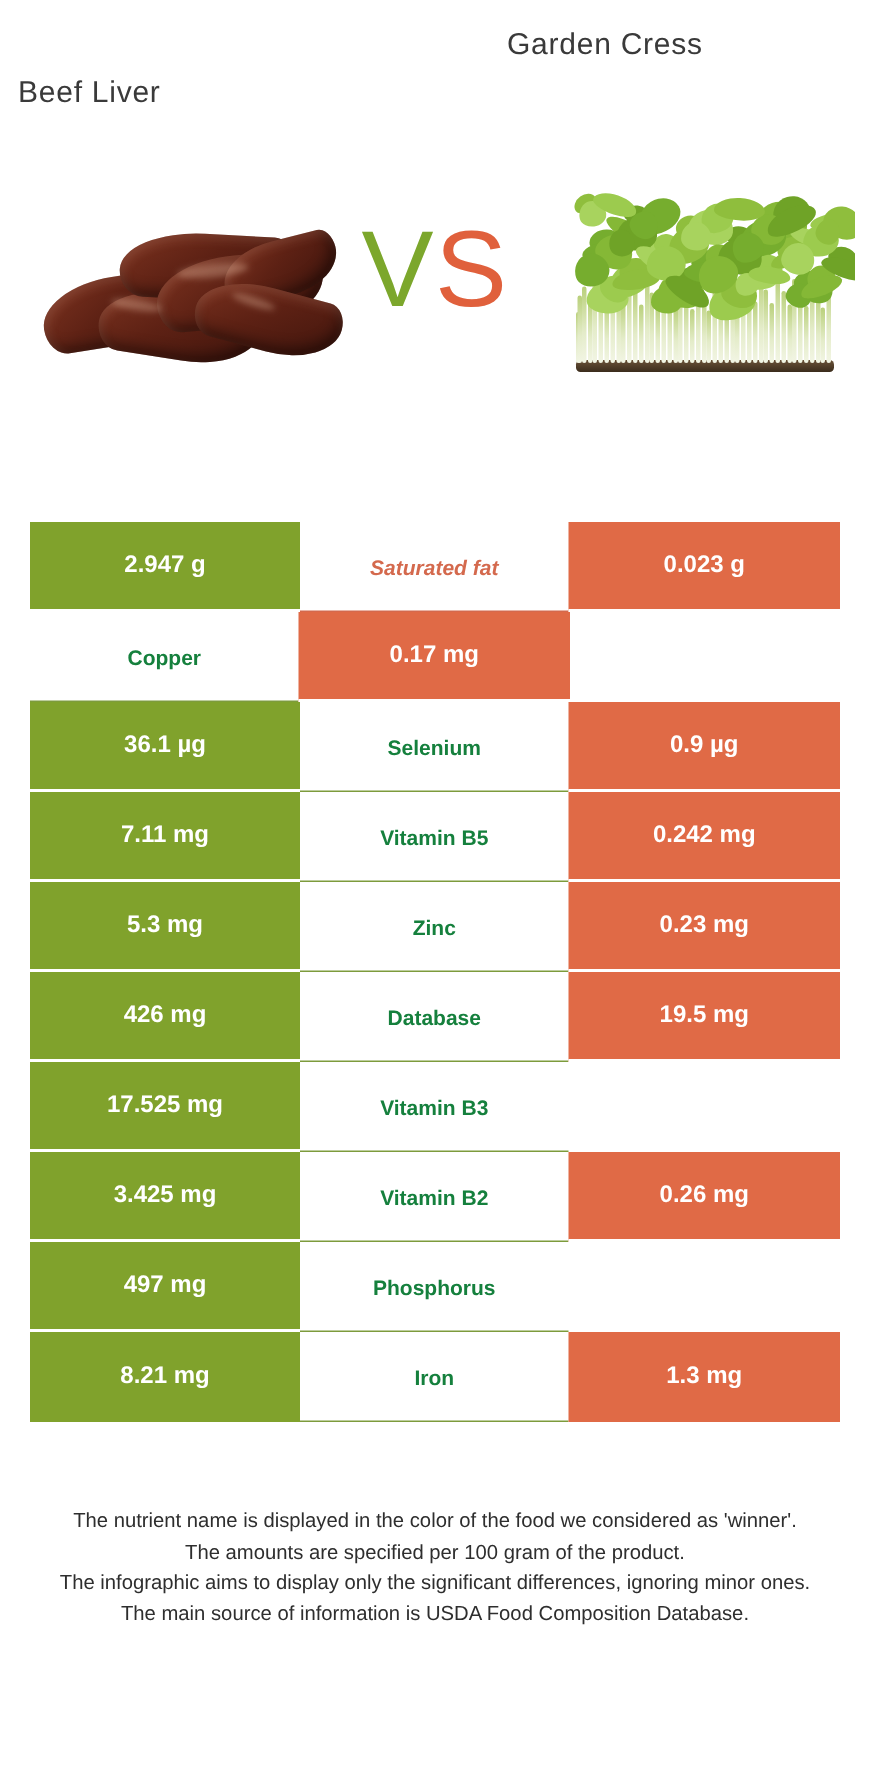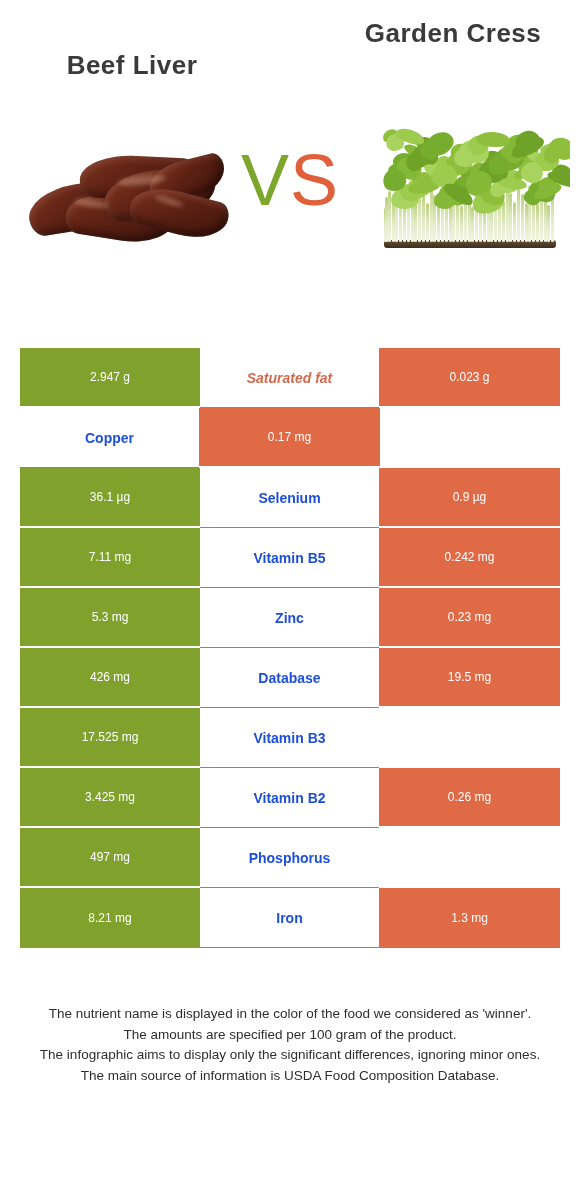--- a/index.html
+++ b/index.html
@@ -16,26 +16,25 @@
     position: relative;
   }
 
   
   .titles {
     position: relative;
     height: 120px;
   }
   .title {
     position: absolute;
-    font-size: 26px;
-    font-weight: 700;
+    font-size: 20px;
+    font-weight: 400;
     letter-spacing: 0.5px;
     color: #3a3a3a;
     line-height: 1.22;
-    text-align: center;
   }
   .title-left {
     left: 12px;
     top: 50px;
     width: 240px;
   }
   .title-right {
     right: 12px;
     top: 18px;
     width: 230px;
@@ -132,36 +131,37 @@
   }
   .row {
     display: flex;
     height: 60px;
     align-items: stretch;
   }
   .cell {
     display: flex;
     align-items: center;
     justify-content: center;
-    font-size: 12px;
+    font-size: 16px;
     box-sizing: border-box;
+    font-weight: bold;
   }
   .cell-left {
     width: 180px;
     background: #80A22C;
     color: #ffffff;
     border-bottom: 2px solid #ffffff;
   }
   .cell-mid {
     width: 179px;
     background: #ffffff;
     font-weight: bold;
     font-size: 14px;
   }
-  .cell-mid.win-green { color: #1d4ed8; border-bottom: 1px solid #7D9B3C; }
+  .cell-mid.win-green { color: #15803d; border-bottom: 1px solid #7D9B3C; }
   .cell-mid.win-orange { color: #D4694D; border-bottom: 1px solid #D4694D; font-style: italic; }
   .cell-right {
     width: 181px;
     background: #E06A46;
     color: #ffffff;
     border-bottom: 2px solid #ffffff;
   }
   .row:last-child .cell-left,
   .row:last-child .cell-right { border-bottom: none; }
 

